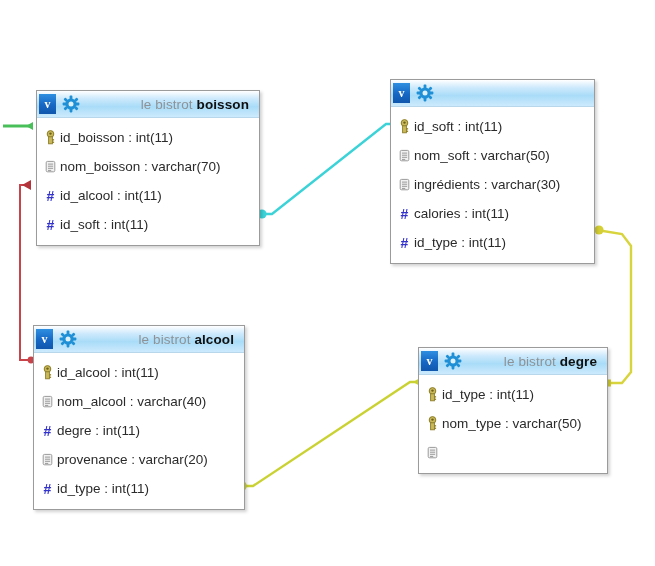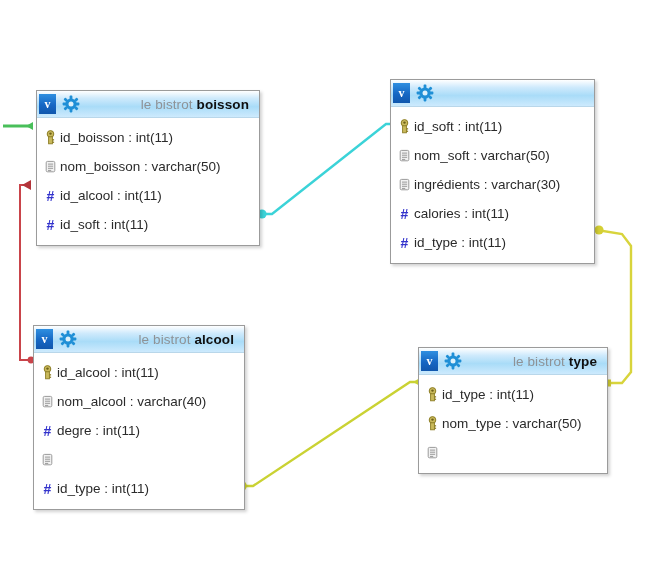--- a/index.html
+++ b/index.html
@@ -178,21 +178,21 @@
             <span class="ftext">id_boisson : int(11)</span>
           </div>
           <div class="field">
             <svg class="ficon" viewBox="0 0 13 15">
               <rect x="2.2" y="2.4" width="8.6" height="10.4" rx="1.3" fill="#f2f2f2" stroke="#9a9a9a" stroke-width="1"></rect>
               <rect x="4" y="4.6" width="5.1" height="1" fill="#9a9a9a"></rect>
               <rect x="4" y="6.7" width="5.1" height="1" fill="#9a9a9a"></rect>
               <rect x="4" y="8.8" width="5.1" height="1" fill="#9a9a9a"></rect>
               <rect x="4" y="10.9" width="3.2" height="1" fill="#9a9a9a"></rect>
             </svg>
-            <span class="ftext">nom_boisson : varchar(50)</span>
+            <span class="ftext">nom_boisson : varchar(70)</span>
           </div>
           <div class="field">
             <span class="fhash">#</span>
             <span class="ftext">id_alcool : int(11)</span>
           </div>
           <div class="field">
             <span class="fhash">#</span>
             <span class="ftext">id_soft : int(11)</span>
           </div>
         </div>
@@ -301,20 +301,21 @@
             <span class="ftext">degre : int(11)</span>
           </div>
           <div class="field">
             <svg class="ficon" viewBox="0 0 13 15">
               <rect x="2.2" y="2.4" width="8.6" height="10.4" rx="1.3" fill="#f2f2f2" stroke="#9a9a9a" stroke-width="1"></rect>
               <rect x="4" y="4.6" width="5.1" height="1" fill="#9a9a9a"></rect>
               <rect x="4" y="6.7" width="5.1" height="1" fill="#9a9a9a"></rect>
               <rect x="4" y="8.8" width="5.1" height="1" fill="#9a9a9a"></rect>
               <rect x="4" y="10.9" width="3.2" height="1" fill="#9a9a9a"></rect>
             </svg>
+            <span class="ftext">provenance : varchar(20)</span>
           </div>
           <div class="field">
             <span class="fhash">#</span>
             <span class="ftext">id_type : int(11)</span>
           </div>
         </div>
       </div>
       <div class="entity" style="left: 418px; top: 347px; width: 190px;">
         <div class="entity-header">
           <div class="hdr-v">v</div>
@@ -325,21 +326,21 @@
               <rect x="0.6" y="7.6" width="4" height="2.8" rx="0.8"></rect>
               <rect x="13.4" y="7.6" width="4" height="2.8" rx="0.8"></rect>
               <rect x="2.3" y="2.9" width="2.7" height="3.4" rx="0.8" transform="rotate(-45 3.6 4.6)"></rect>
               <rect x="13" y="2.9" width="2.7" height="3.4" rx="0.8" transform="rotate(45 14.4 4.6)"></rect>
               <rect x="2.3" y="11.7" width="2.7" height="3.4" rx="0.8" transform="rotate(45 3.6 13.4)"></rect>
               <rect x="13" y="11.7" width="2.7" height="3.4" rx="0.8" transform="rotate(-45 14.4 13.4)"></rect>
             </g>
             <circle cx="9" cy="9" r="5.6" fill="#1f8fd6"></circle>
             <circle cx="9" cy="9" r="2.5" fill="#ddf1fb"></circle>
           </svg>
-          <div class="hdr-title"><span>le bistrot</span> <b>type</b></div>
+          <div class="hdr-title"><span>le bistrot</span> <b>degre</b></div>
         </div>
         <div class="fields">
           <div class="field">
             <svg class="ficon" viewBox="0 0 13 15">
               <ellipse cx="6.5" cy="4" rx="3.3" ry="3.4" fill="#c9b95c" stroke="#8c7d24" stroke-width="1"></ellipse>
               <circle cx="6.5" cy="3.6" r="1.2" fill="#6d6018"></circle>
               <rect x="4.6" y="6.8" width="3.8" height="7" fill="#c9b95c" stroke="#8c7d24" stroke-width="0.9"></rect>
               <rect x="8.1" y="9.2" width="2" height="1.3" fill="#8c7d24"></rect>
               <rect x="8.1" y="11.6" width="2" height="1.3" fill="#8c7d24"></rect>
             </svg>

